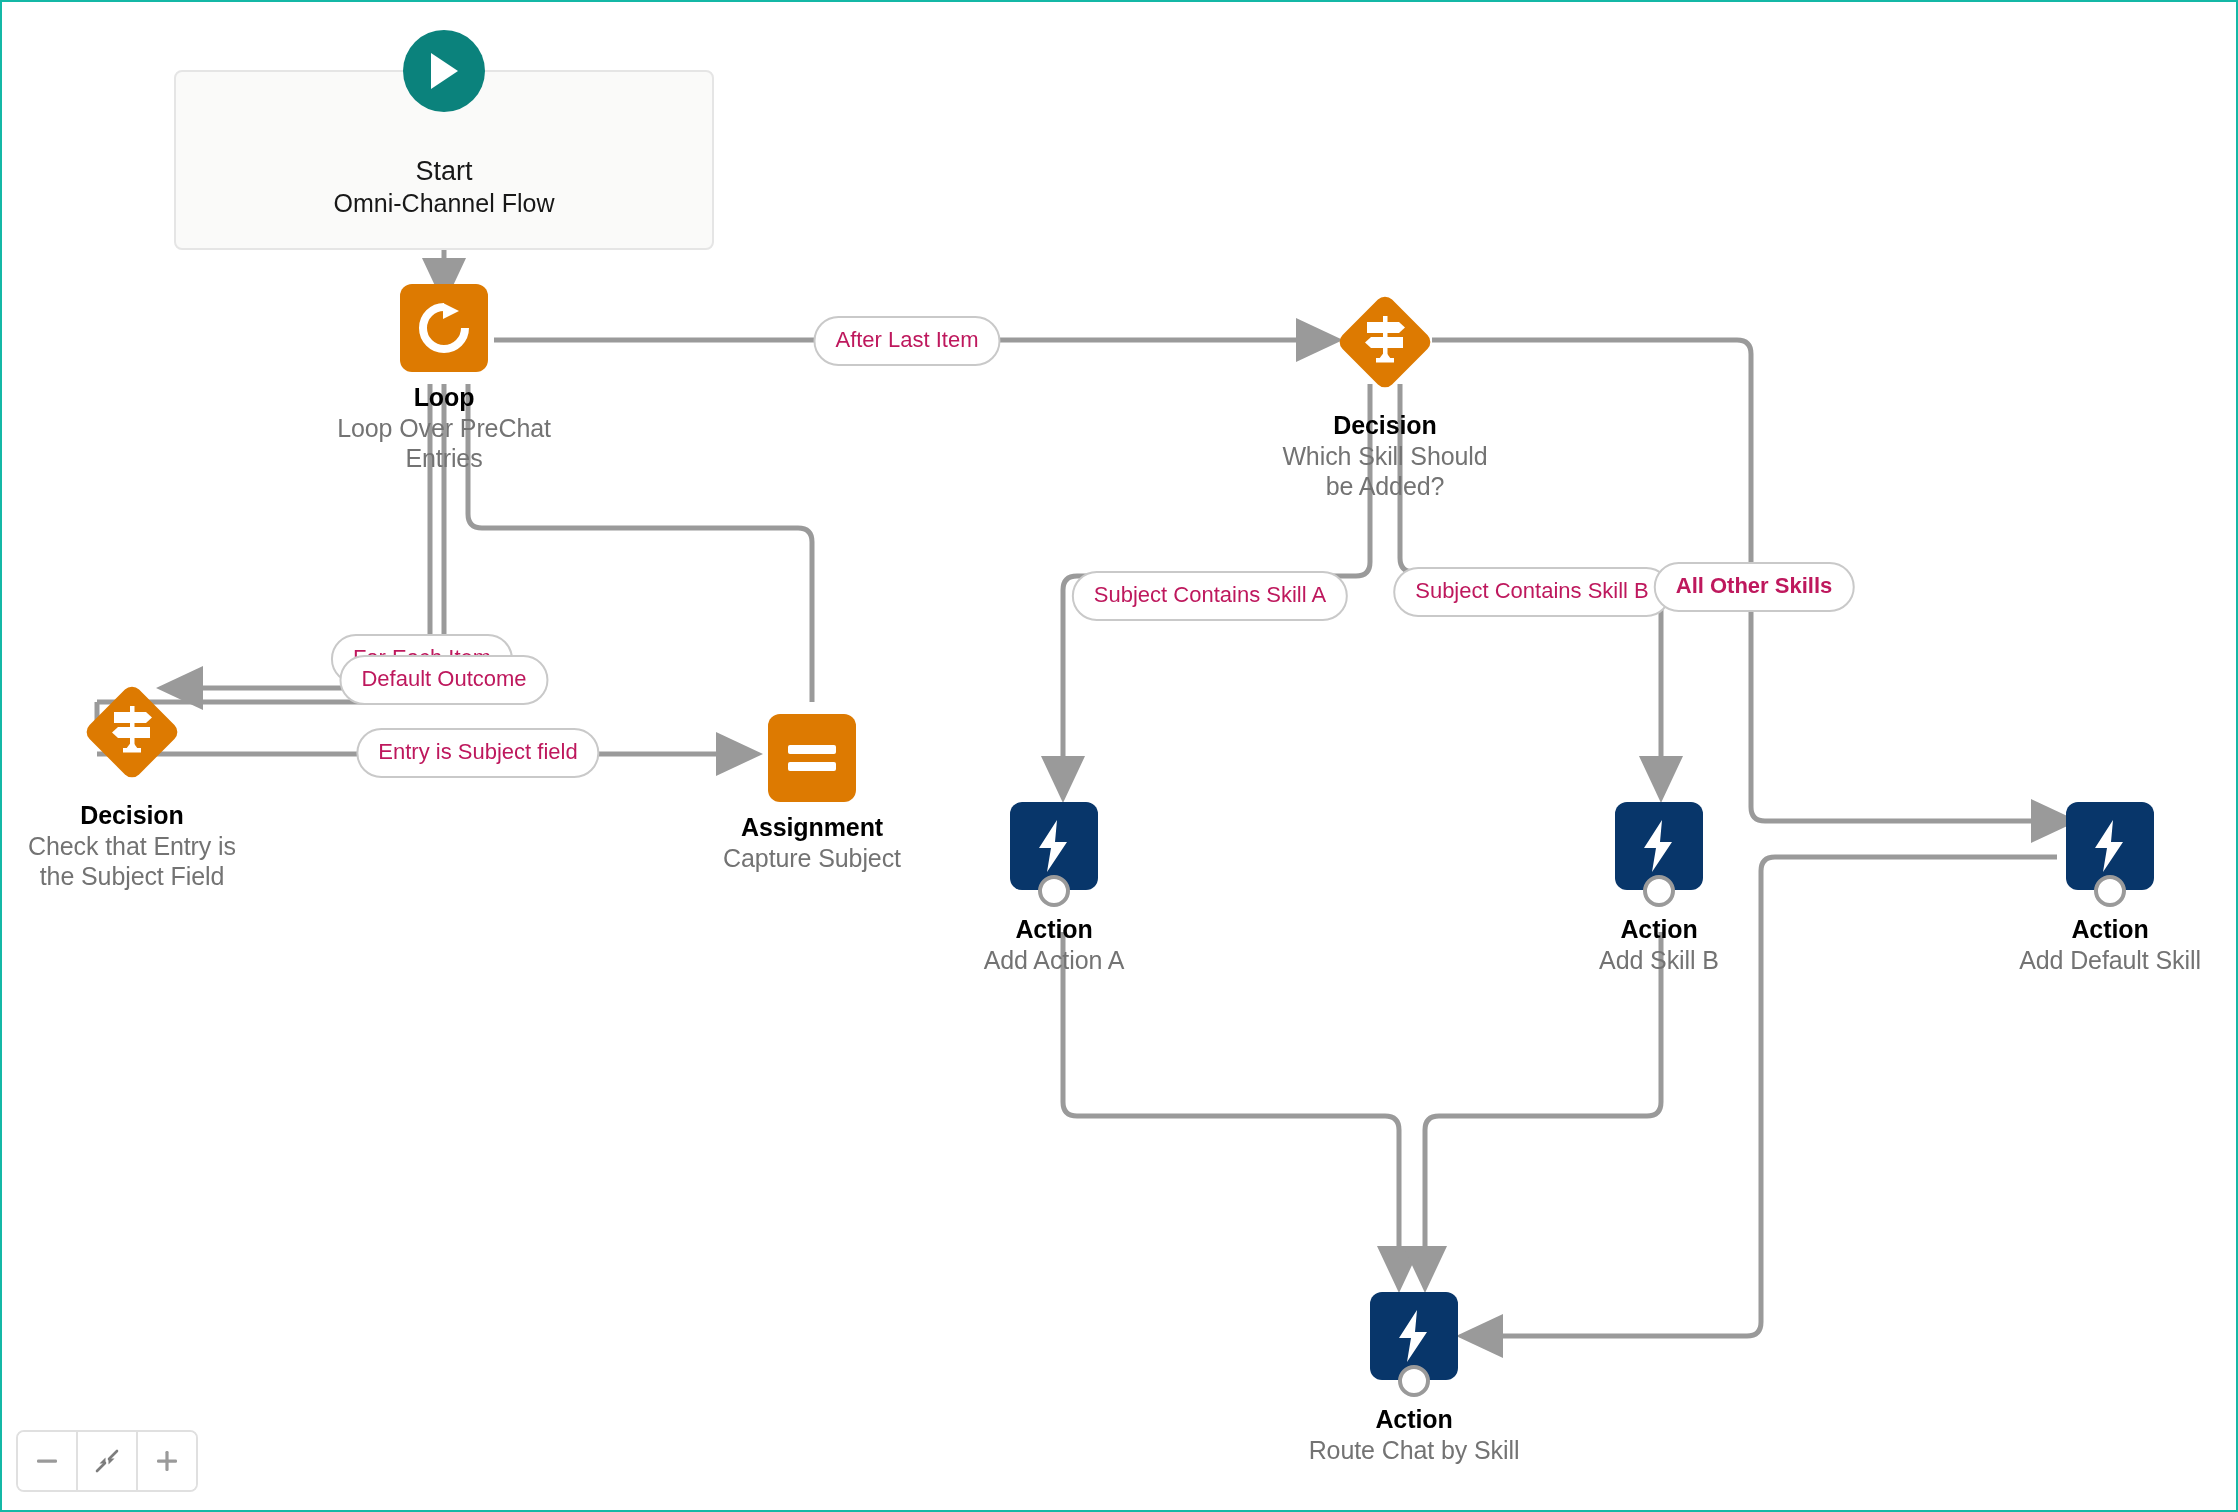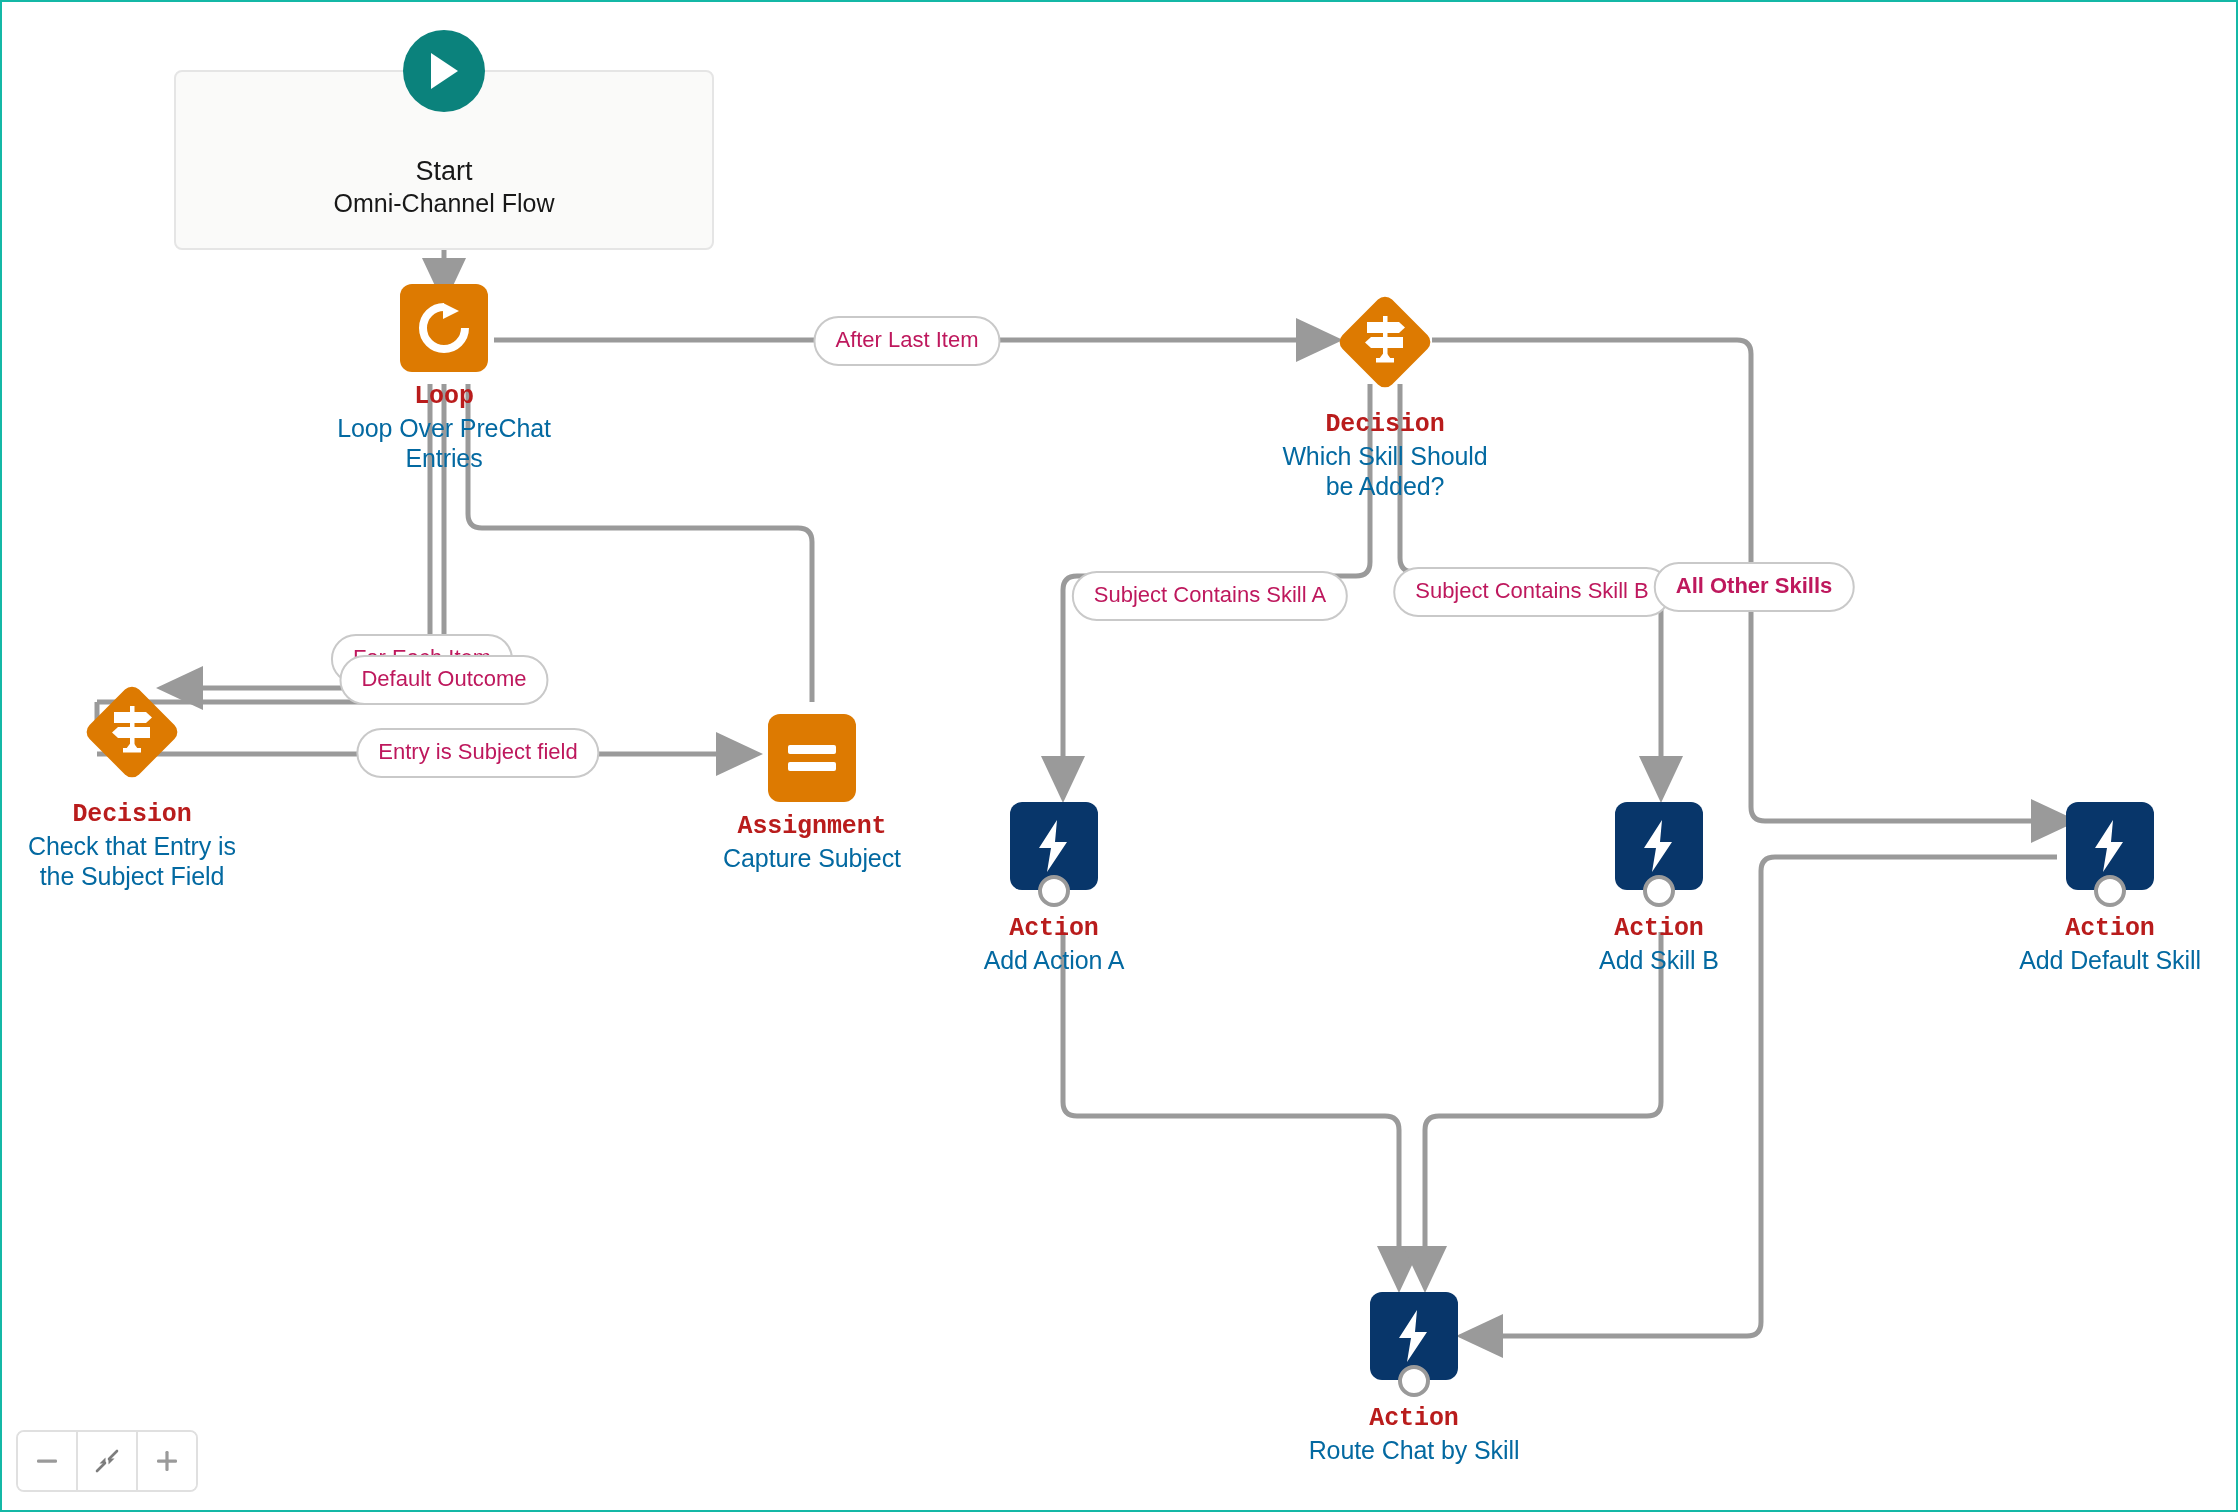--- a/index.html
+++ b/index.html
@@ -20,26 +20,25 @@
     background:#ffffff;
   }
 
   
   #wires{position:absolute;left:0;top:0;width:2230px;height:1504px;}
 
   
   .node{position:absolute;transform:translateX(-50%);text-align:center;width:360px;}
   .node .glyphwrap{position:relative;display:flex;justify-content:center;}
   .node .ntitle{
-    font-size:25px;font-weight:bold;color:#b91c1c;margin-top:10px;line-height:1.22;
+    font-size:25px;font-weight:bold;color:#000000;margin-top:10px;line-height:1.22;
     letter-spacing:-0.1px;
-    font-family:Liberation Mono, monospace;
   }
   .node .nsub{
-    font-size:25px;font-weight:normal;color:#0369a1;line-height:1.22;
+    font-size:25px;font-weight:normal;color:#737373;line-height:1.22;
     letter-spacing:-0.1px;white-space:pre-line;
   }
 
   
   #start-node{position:absolute;}
   .start-box{
     position:absolute;left:0;top:0;width:540px;height:180px;
     background:#fafaf9;border:2px solid #e5e5e5;border-radius:8px;box-sizing:border-box;
   }
   .start-circle{

